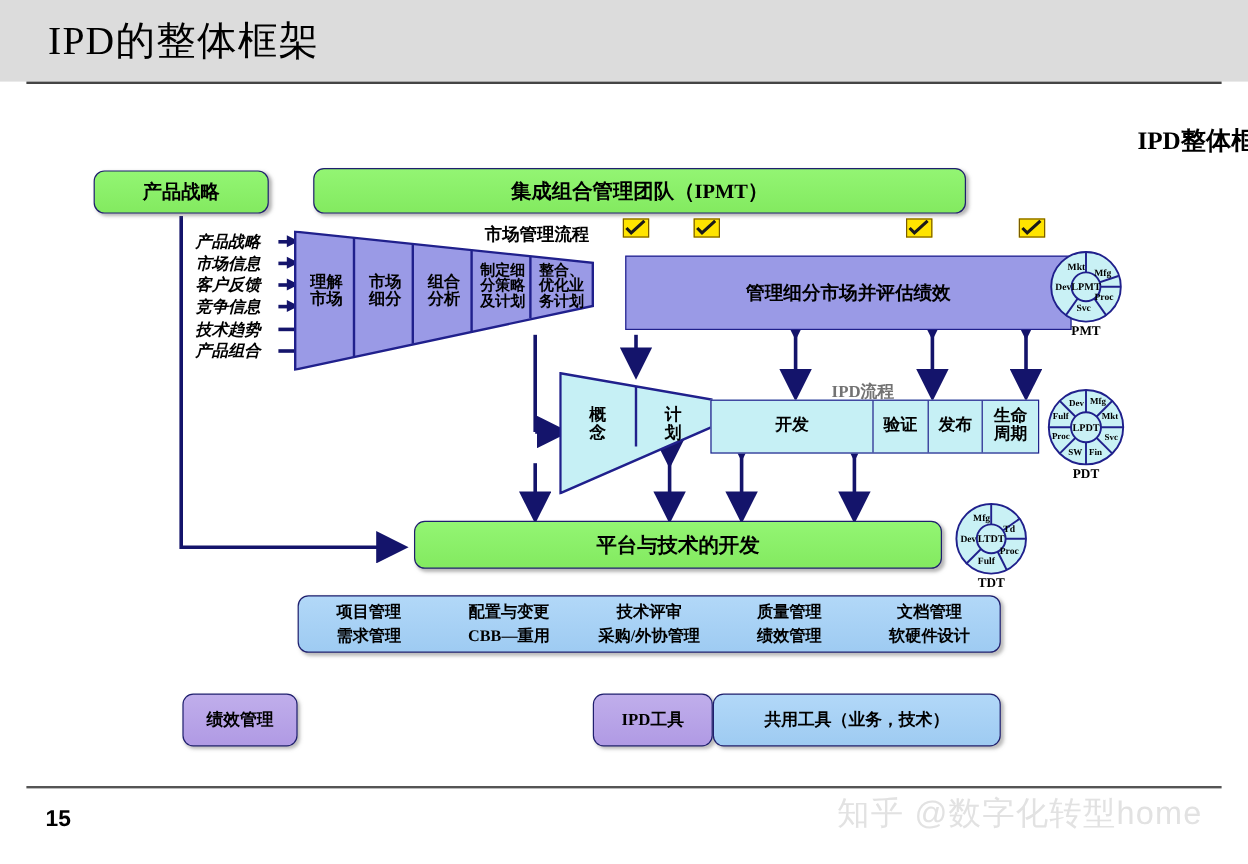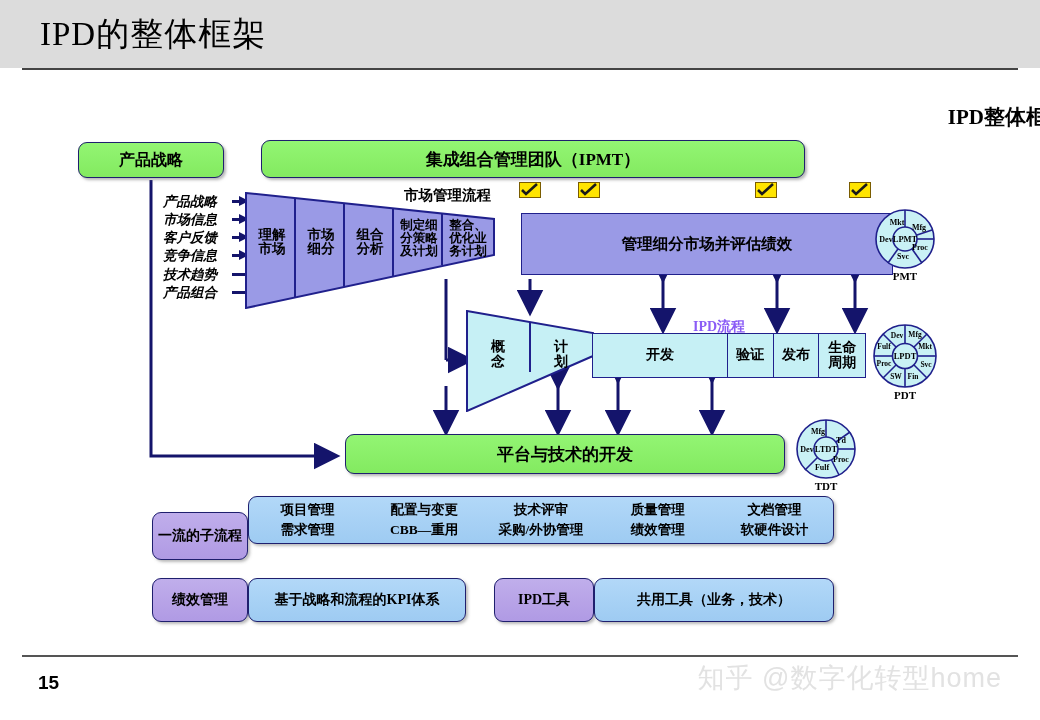--- a/index.html
+++ b/index.html
@@ -208,21 +208,21 @@
     text-align: center;
     line-height: 1.05;
   }
   #ipd-bar .seg:last-child { border-right: none; }
 
   #label-ipdp {
     position: absolute;
     left: 693px; top: 318px;
     font-size: 14px;
     font-weight: bold;
-    color: #8b5cf6;
+    color: #737373;
     white-space: nowrap;
   }
 
   
   #wires {
     position: absolute;
     left: 0; top: 0;
     width: 1040px; height: 720px;
     pointer-events: none;
   }
@@ -510,21 +510,20 @@
       <text x="31" y="34" font-size="8.5" font-weight="bold" text-anchor="middle" fill="#000" font-family="'Liberation Serif',serif">LTDT</text>
       <text x="23" y="16" font-size="8" font-weight="bold" text-anchor="middle" fill="#000" font-family="'Liberation Serif',serif">Mfg</text>
       <text x="46" y="25" font-size="8" font-weight="bold" text-anchor="middle" fill="#000" font-family="'Liberation Serif',serif">Td</text>
       <text x="46" y="44" font-size="8" font-weight="bold" text-anchor="middle" fill="#000" font-family="'Liberation Serif',serif">Proc</text>
       <text x="27" y="52" font-size="8" font-weight="bold" text-anchor="middle" fill="#000" font-family="'Liberation Serif',serif">Fulf</text>
       <text x="12" y="34" font-size="8" font-weight="bold" text-anchor="middle" fill="#000" font-family="'Liberation Serif',serif">Dev</text>
     </svg>
     <div class="team-caption" style="top:62px;text-align:center;">TDT</div>
   </div>
 
-  <div class="pill-left purple" id="sub-left">一流的子流程</div>
   <div class="pill-right lightblue" id="sub-right">
     <div class="sub-grid">
       <div class="sub-col">
         <span>项目管理</span>
         <span>需求管理</span>
       </div>
       <div class="sub-col">
         <span>配置与变更</span>
         <span>CBB—重用</span>
       </div>
@@ -537,21 +536,20 @@
         <span>绩效管理</span>
       </div>
       <div class="sub-col">
         <span>文档管理</span>
         <span>软硬件设计</span>
       </div>
     </div>
   </div>
 
   <div class="pill-left purple" id="perf-left">绩效管理</div>
-  <div class="pill-right lightblue" id="perf-right">基于战略和流程的KPI体系</div>
 
   <div class="pill-left purple" id="tool-left">IPD工具</div>
   <div class="pill-right lightblue" id="tool-right">共用工具（业务，技术）</div>
 
   <div class="footer-rule"></div>
   <div id="page-number">15</div>
   <div id="watermark">知乎 @数字化转型home</div>
 
 </div>
 

